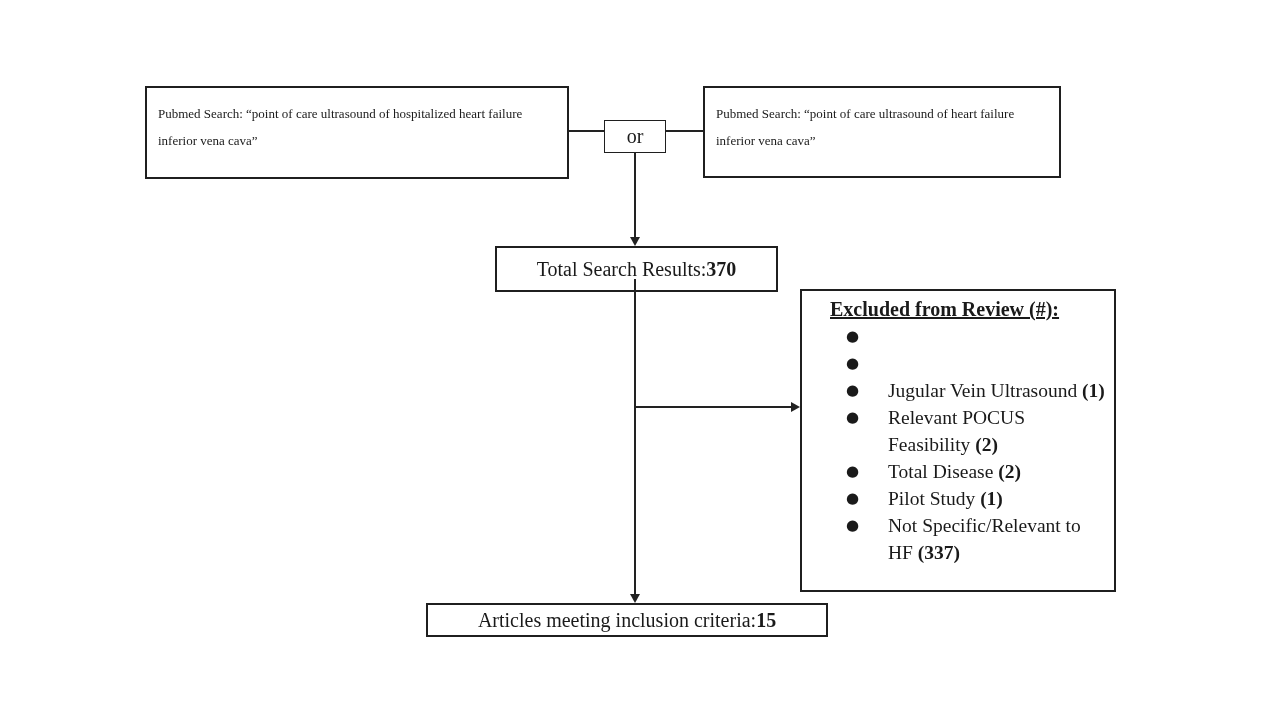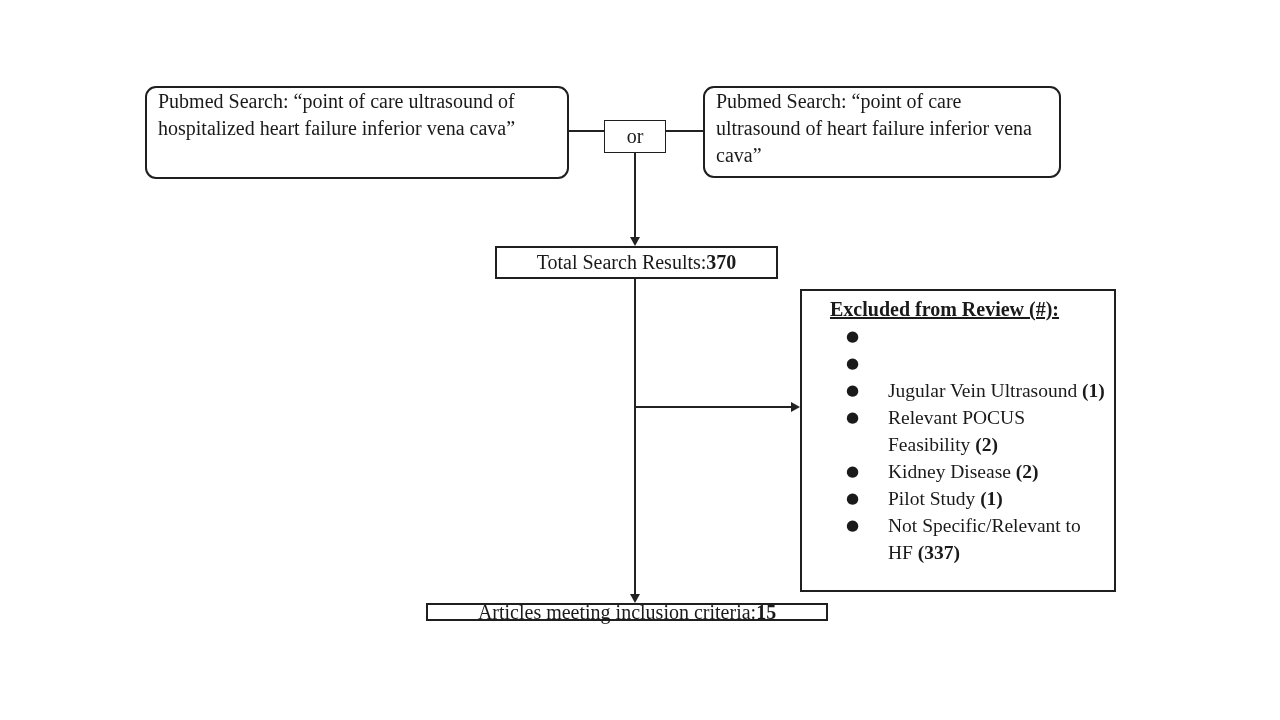--- a/index.html
+++ b/index.html
@@ -6,34 +6,34 @@
   .canvas{
     position:relative;width:1280px;height:720px;background:#ffffff;
     font-family:"Liberation Serif","DejaVu Serif",serif;color:#1a1a1a;
     overflow:hidden;
   }
   .box{
     position:absolute;border:2px solid #1f1f1f;background:#ffffff;
     box-sizing:border-box;
   }
   .search-box{
-    font-size:20px;line-height:27px;padding:0 12px 0 11px;border-radius:11px;
+    font-size:13px;line-height:27px;padding:12px 12px 0 11px;
   }
   .box-left{left:145px;top:86px;width:424px;height:93px;}
   .box-right{left:703px;top:86px;width:358px;height:92px;}
   .or-box{
     left:604px;top:120px;width:62px;height:33px;border-width:1.5px;
     display:flex;align-items:center;justify-content:center;font-size:20px;
   }
   .total-box{
-    left:495px;top:246px;width:283px;height:33px;
+    left:495px;top:246px;width:283px;height:46px;
     display:flex;align-items:center;justify-content:center;font-size:20px;
   }
   .bottom-box{
-    left:426px;top:603px;width:402px;height:18px;
+    left:426px;top:603px;width:402px;height:34px;
     display:flex;align-items:center;justify-content:center;font-size:20px;
   }
   .excluded-box{
     left:800px;top:289px;width:316px;height:303px;
     padding:5px 8px 0 28px;font-size:19.5px;line-height:27px;
   }
   .excluded-title{
     font-weight:bold;text-decoration:underline;font-size:20px;
     white-space:nowrap;
   }
@@ -105,21 +105,21 @@
       <li class="excluded-item">
         <span class="bullet">●</span>
         <span class="item-text"><span>Jugular Vein Ultrasound</span> <span class="b">(1)</span></span>
       </li>
       <li class="excluded-item">
         <span class="bullet">●</span>
         <span class="item-text"><span>Relevant POCUS Feasibility</span> <span class="b">(2)</span></span>
       </li>
       <li class="excluded-item">
         <span class="bullet">●</span>
-        <span class="item-text"><span>Kidney Disease</span> <span class="b">(2)</span></span>
+        <span class="item-text"><span>Total Disease</span> <span class="b">(2)</span></span>
       </li>
       <li class="excluded-item">
         <span class="bullet">●</span>
         <span class="item-text"><span>Pilot Study</span> <span class="b">(1)</span></span>
       </li>
       <li class="excluded-item">
         <span class="bullet">●</span>
         <span class="item-text"><span>Not Specific/Relevant to HF</span> <span class="b">(337)</span></span>
       </li>
     </ul>

